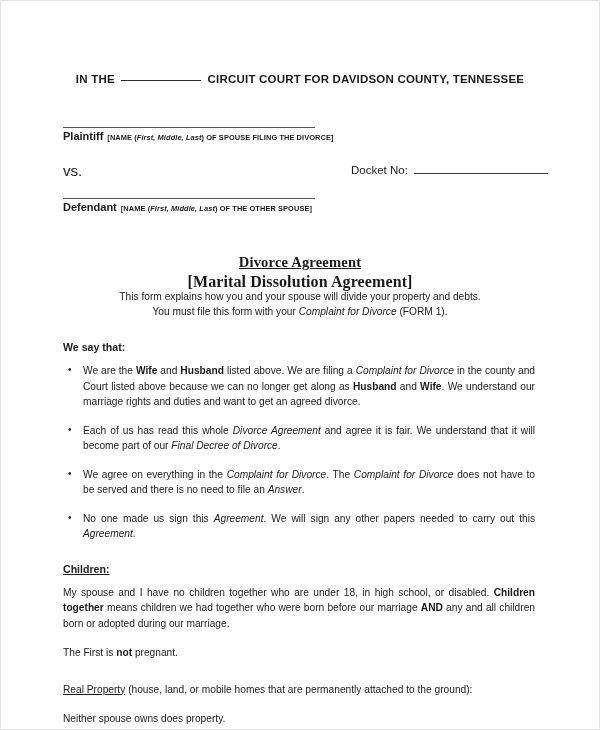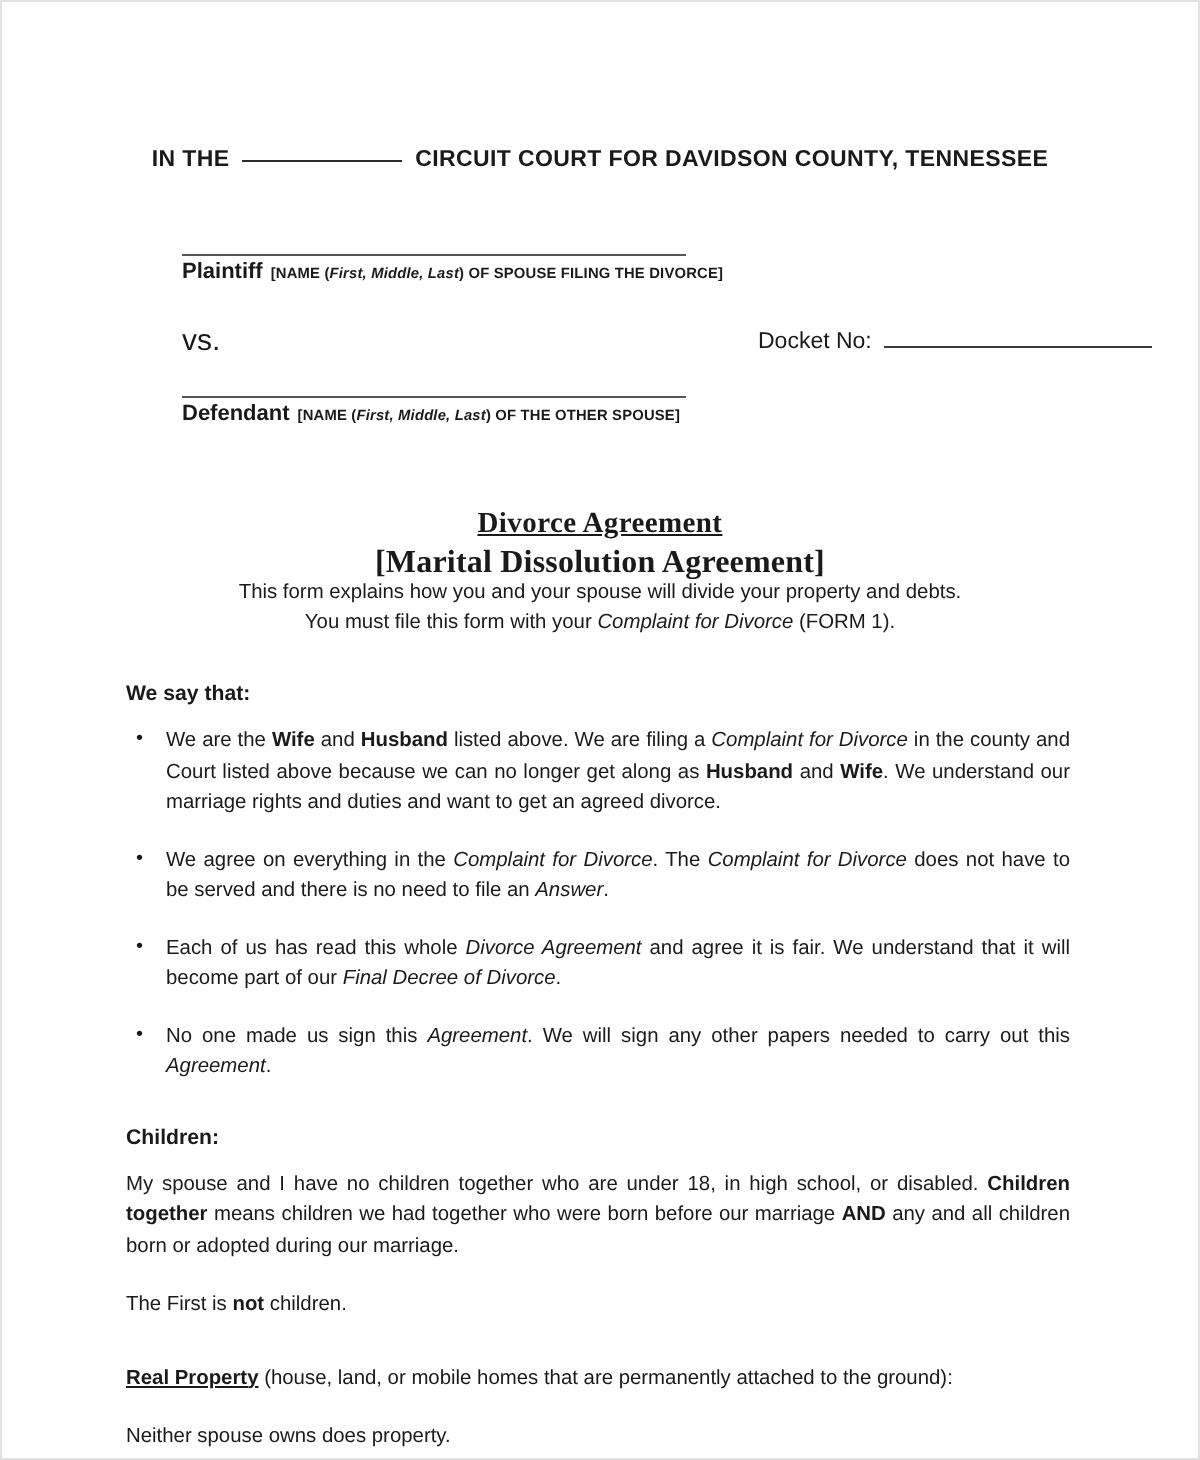--- a/index.html
+++ b/index.html
@@ -40,21 +40,20 @@
     vertical-align: 2px;
     height: 9px;
   }
 
   
   .party-block {
     position: absolute;
     top: 126px;
     left: 62px;
     width: 472px;
-    margin-left: 28px;
   }
   .rule {
     width: 252px;
     border-top: 1px solid #555;
     height: 0;
   }
   .party-label {
     margin-top: 2px;
     font-size: 11px;
     font-weight: bold;
@@ -135,21 +134,21 @@
     top: 340px;
     left: 62px;
     width: 472px;
     font-size: 10.2px;
   }
   .section-head {
     font-weight: bold;
     font-size: 10.6px;
     margin-bottom: 10px;
   }
-  .section-head.ul { }
+  .section-head.ul { text-decoration: underline; }
 
   ul.bullets {
     list-style: none;
     margin: 0;
     padding: 0;
   }
   ul.bullets li {
     position: relative;
     padding-left: 20px;
     margin-bottom: 13px;
@@ -168,21 +167,21 @@
   .para {
     text-align: justify;
     line-height: 15.5px;
     margin: 0;
   }
   .para.left { text-align: left; }
   .gap-lg { height: 21px; }
   .gap-md { height: 14px; }
 
   .inline-head {
-    font-weight: bold;
+    font-weight: normal;
     text-decoration: underline;
   }
   i { font-style: italic; }
   b { font-weight: bold; }
 </style>
 </head>
 <body>
 
 <div class="page">
 
@@ -225,35 +224,35 @@
     <div><span>You must file this form with your </span><i>Complaint for Divorce</i><span> (FORM 1).</span></div>
   </div>
 
   <div class="body-area">
 
     <div class="section-head">We say that:</div>
 
     <ul class="bullets">
       <li><span>We are the </span><b>Wife</b><span> and </span><b>Husband</b><span> listed above.  We are filing a </span><i>Complaint for Divorce</i><span> in the county and Court listed above because we can no longer get along as </span><b>Husband</b><span> and </span><b>Wife</b><span>.  We understand our marriage rights and duties and want to get an agreed divorce.</span></li>
 
+      <li><span>Each of us has read this whole </span><i>Divorce Agreement</i><span> and agree it is fair.  We understand that it will become part of our </span><i>Final Decree of Divorce</i><span>.</span></li>
+
       <li><span>We agree on everything in the </span><i>Complaint for Divorce</i><span>.  The </span><i>Complaint for Divorce</i><span> does not have to be served and there is no need to file an </span><i>Answer</i><span>.</span></li>
-
-      <li><span>Each of us has read this whole </span><i>Divorce Agreement</i><span> and agree it is fair.  We understand that it will become part of our </span><i>Final Decree of Divorce</i><span>.</span></li>
 
       <li><span>No one made us sign this </span><i>Agreement</i><span>.  We will sign any other papers needed to carry out this </span><i>Agreement</i><span>.</span></li>
     </ul>
 
     <div class="gap-lg"></div>
 
     <div class="section-head ul">Children:</div>
     <p class="para"><span>My spouse and I have no children together who are under 18, in high school, or disabled.  </span><b>Children together</b><span> means children we had together who were born before our marriage </span><b>AND</b><span> any and all children born or adopted during our marriage.</span></p>
 
     <div class="gap-md"></div>
 
-    <p class="para left"><span>The First is </span><b>not</b><span> children.</span></p>
+    <p class="para left"><span>The First is </span><b>not</b><span> pregnant.</span></p>
 
     <div class="gap-lg"></div>
 
     <p class="para left"><span class="inline-head">Real Property</span><span> (house, land, or mobile homes that are permanently attached to the ground):</span></p>
     <div class="gap-md"></div>
     <p class="para left">Neither spouse owns does property.</p>
 
     <div class="gap-lg"></div>
 
   </div>

